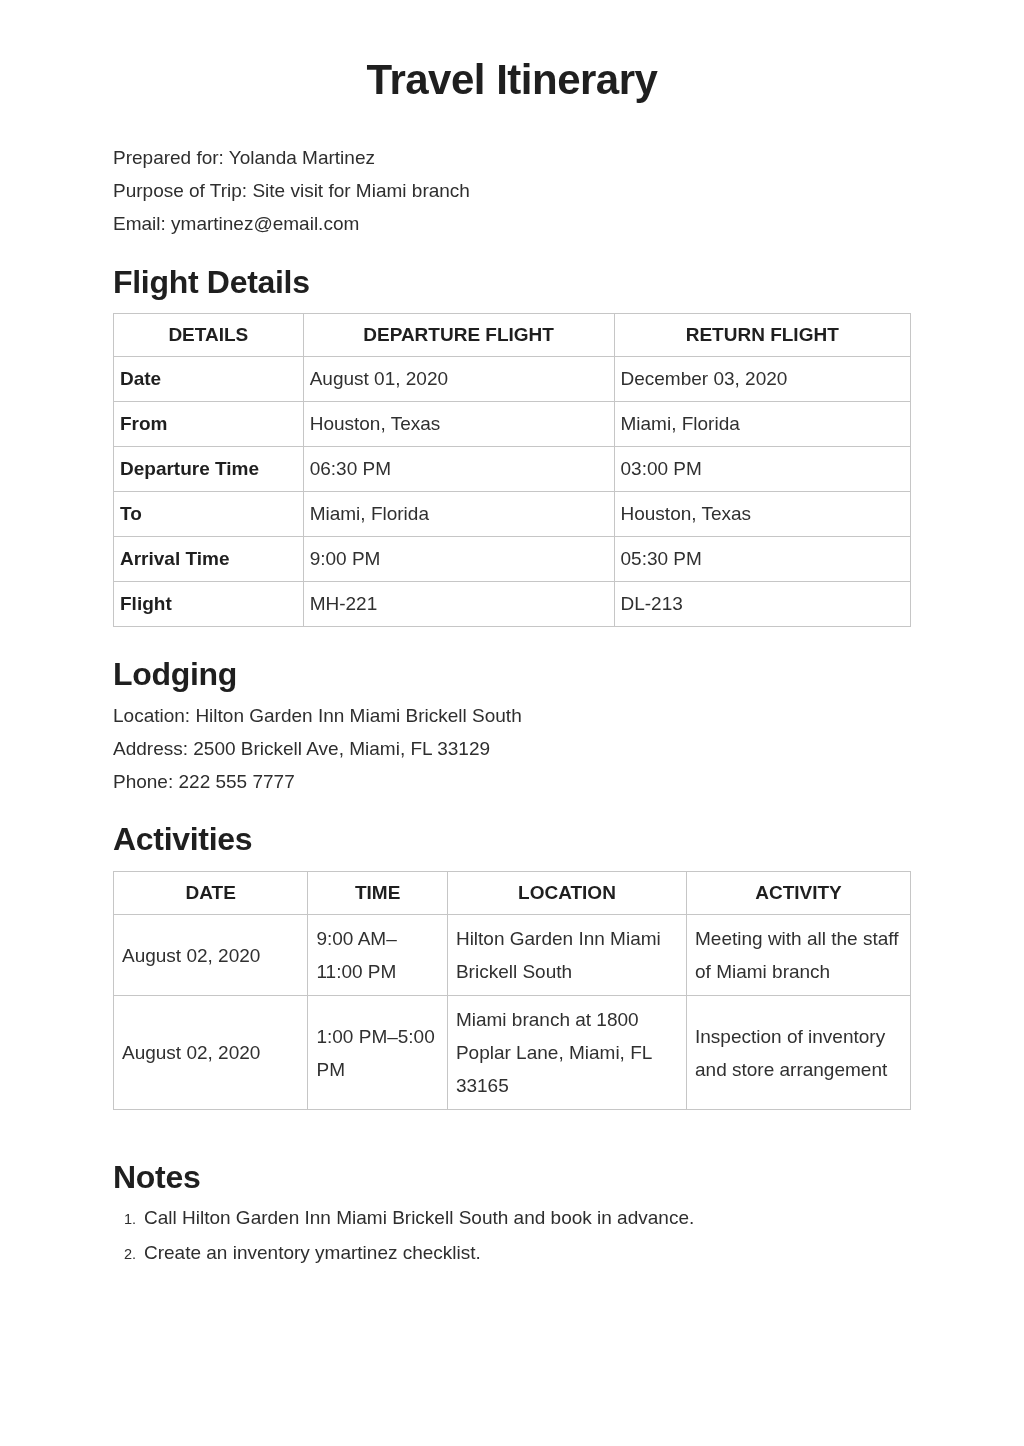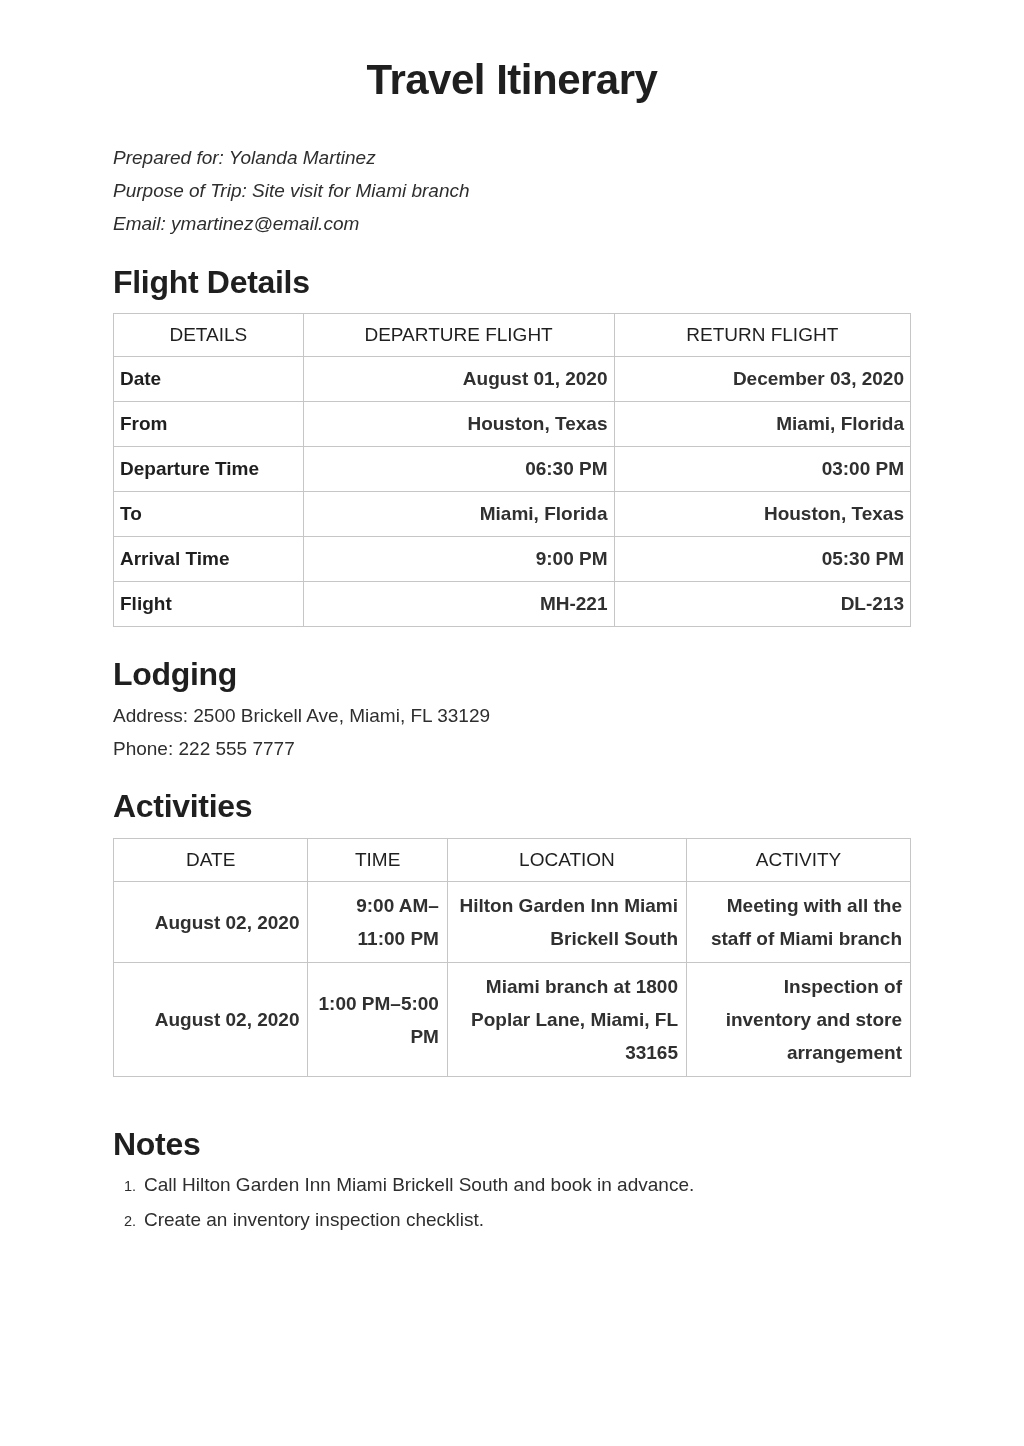--- a/index.html
+++ b/index.html
@@ -29,21 +29,20 @@
     font-weight: bold;
     letter-spacing: -0.5px;
     text-align: center;
     color: #1f1f1f;
   }
   .intro {
     margin-top: 36px;
     font-size: 19px;
     line-height: 33px;
     color: #2e2e2e;
-    font-style: italic;
   }
   h2.section-heading {
     font-size: 32px;
     line-height: 36px;
     font-weight: bold;
     color: #1f1f1f;
     letter-spacing: -0.3px;
   }
   .flight-heading   { margin-top: 24px; }
   .lodging-heading  { margin-top: 29px; }
@@ -54,32 +53,31 @@
     width: 798px;
     border-collapse: collapse;
     table-layout: fixed;
     font-size: 19px;
     background: #ffffff;
   }
   .flight-table   { margin-top: 13px; }
   .activity-table { margin-top: 14px; }
   th, td { border: 1px solid #c6c6c6; }
   th {
-    font-weight: normal;
+    font-weight: bold;
     text-align: center;
     color: #1f1f1f;
     padding: 9px 6px;
     line-height: 24px;
   }
   td {
-    text-align: right;
+    text-align: left;
     color: #303030;
     padding: 5px 6px;
     line-height: 34px;
-    font-weight: bold;
   }
   .activity-table td {
     padding: 7px 8px;
     line-height: 33px;
   }
   td.row-label {
     text-align: left;
     font-weight: bold;
     color: #1f1f1f;
     padding-left: 6px;
@@ -172,20 +170,21 @@
         <tr>
           <td class="row-label">Flight</td>
           <td>MH-221</td>
           <td>DL-213</td>
         </tr>
       </tbody>
     </table>
 
     <h2 class="section-heading lodging-heading">Lodging</h2>
     <div class="lodging-lines">
+      <div>Location: Hilton Garden Inn Miami Brickell South</div>
       <div>Address: 2500 Brickell Ave, Miami, FL 33129</div>
       <div>Phone: 222 555 7777</div>
     </div>
 
     <h2 class="section-heading activity-heading">Activities</h2>
 
     <table class="activity-table">
       <colgroup>
           <col class="c-date">
           <col class="c-time">
@@ -217,19 +216,19 @@
     </table>
 
     <h2 class="section-heading notes-heading">Notes</h2>
     <div class="notes-list">
       <div class="note-item">
         <span class="note-num">1.</span>
         <span>Call Hilton Garden Inn Miami Brickell South and book in advance.</span>
       </div>
       <div class="note-item">
         <span class="note-num">2.</span>
-        <span>Create an inventory inspection checklist.</span>
+        <span>Create an inventory ymartinez checklist.</span>
       </div>
     </div>
 
   </div>
 
 </div>
 
 </body></html>

